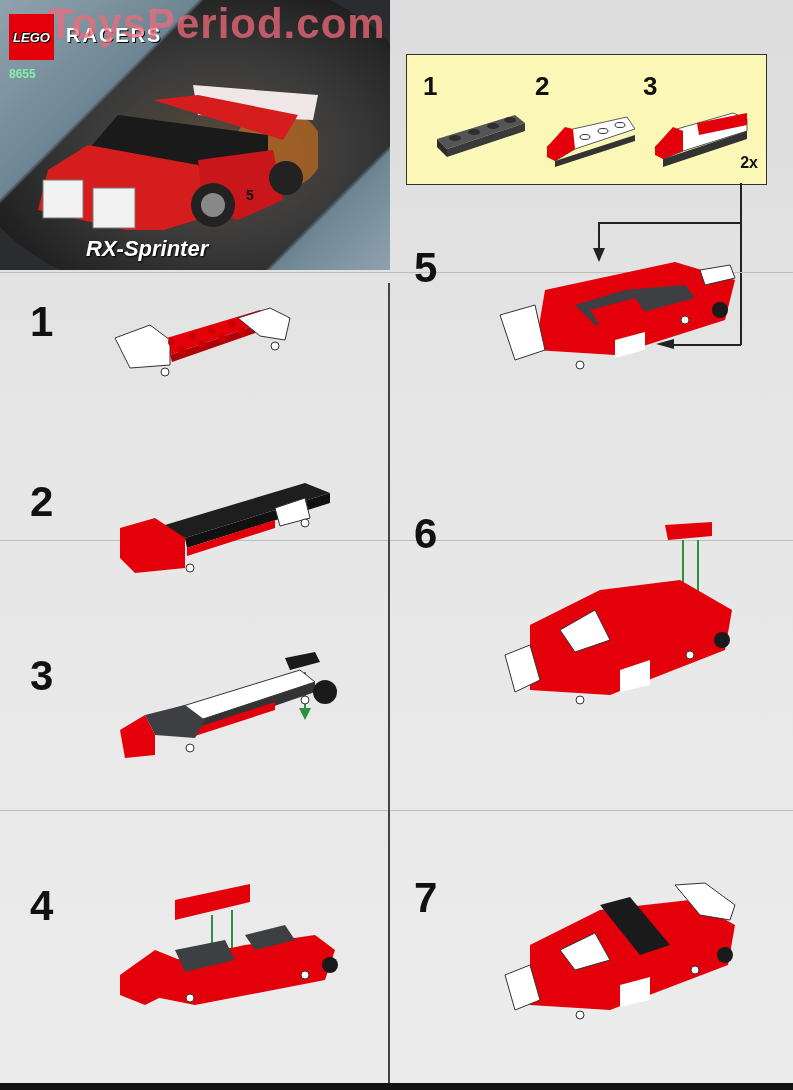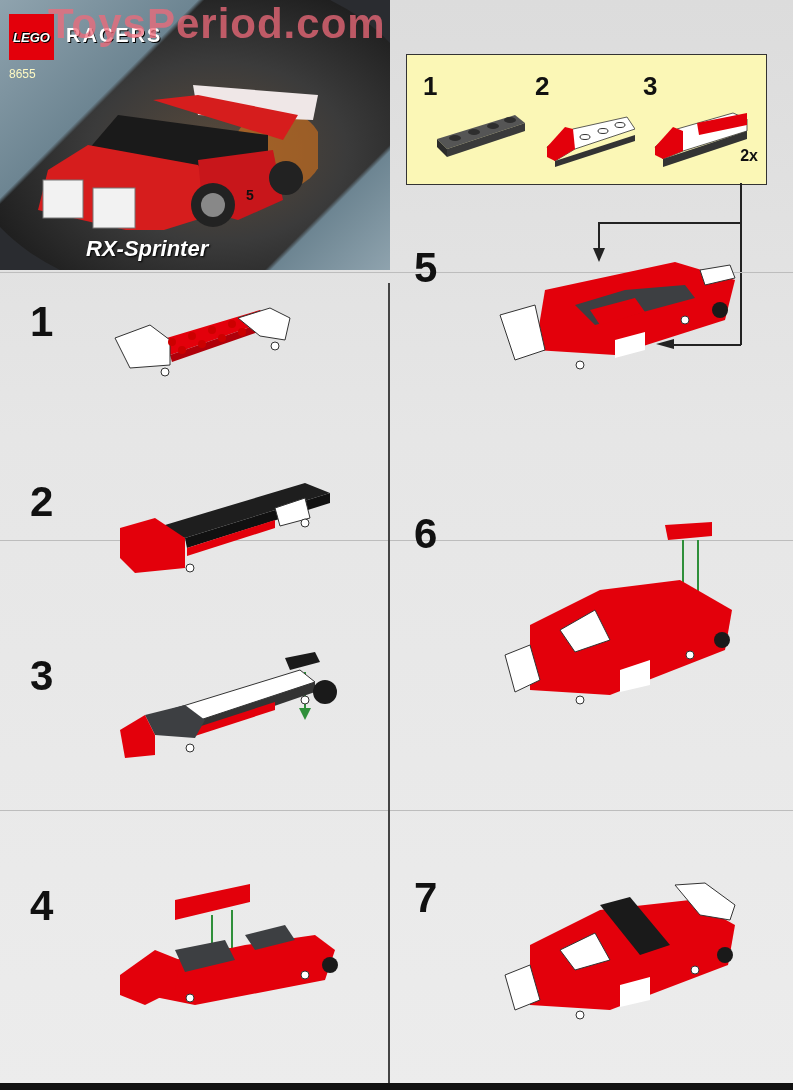--- a/index.html
+++ b/index.html
@@ -11,21 +11,21 @@
   .cover-swoosh{left:-40px;top:-30px;width:470px;height:330px;border-radius:50%;
     background:radial-gradient(ellipse at 55% 55%,#5a4a3a 0%,#3b3b3b 35%,#1c1c1c 70%);}
   .cover-blue{left:0;top:0;width:390px;height:270px;
     background:linear-gradient(135deg,#8fa3ae 0%,#6d8592 30%,transparent 31%),
                linear-gradient(315deg,#8fa3ae 0%,#6d8592 18%,transparent 19%);}
   .lego-logo{left:9px;top:14px;width:45px;height:46px;background:#e3000b;
     color:#fff;font-weight:bold;font-style:italic;font-size:13px;display:flex;align-items:center;justify-content:center;
     text-shadow:-1px -1px 0 #000,1px 1px 0 #000;}
   .racers{left:66px;top:24px;color:#fff;font-weight:bold;font-size:20px;letter-spacing:2px;
     text-shadow:1px 1px 0 #000;}
-  .set-number{left:9px;top:67px;color:#fef9c3;font-weight:normal;font-size:12px;}
+  .set-number{left:9px;top:67px;color:#86efac;font-weight:bold;font-size:12px;}
   .set-name{left:86px;top:236px;color:#fff;font-style:italic;font-weight:bold;font-size:22px;
     text-shadow:1px 1px 2px #000;text-align:right;}
   .watermark{left:8px;top:0px;color:#f06a7a;opacity:0.75;font-weight:bold;font-size:42px;letter-spacing:1px;margin-left:40px;}
   .car-cover{left:28px;top:60px;width:290px;height:170px;}
   .parts-box{left:406px;top:54px;width:359px;height:129px;background:#fbf7b6;border:1.5px solid #333;}
   .sub-num{font-weight:bold;font-size:26px;color:#111;}
   .twox{font-weight:bold;font-size:16px;color:#111;}
   .step-num{font-weight:bold;font-size:42px;color:#111;}
   .divider-v{left:388px;top:283px;width:2px;height:800px;background:#444;}
   .fold-h{left:0;width:793px;height:1px;background:#bdbdbd;}
@@ -79,21 +79,21 @@
     <ellipse cx="40" cy="30" rx="5" ry="2.5" fill="#fff" stroke="#333"></ellipse>
       <ellipse cx="58" cy="24" rx="5" ry="2.5" fill="#fff" stroke="#333"></ellipse>
       <ellipse cx="75" cy="18" rx="5" ry="2.5" fill="#fff" stroke="#333"></ellipse>
   </svg>
   <svg class="abs" style="left:246px;top:56px" width="100" height="56">
     <polygon points="2,36 24,18 80,2 94,8 94,20 30,40 10,48" fill="#fff" stroke="#333" stroke-width="0.8"></polygon>
     <polygon points="2,36 20,16 30,20 30,40 10,48 2,44" fill="#e3000b"></polygon>
     <polygon points="44,12 94,2 94,14 46,24" fill="#e3000b"></polygon>
     <polygon points="10,48 94,20 94,28 10,56" fill="#333"></polygon>
   </svg>
-  <div class="abs twox" style="right:8px;bottom:19px">2x</div>
+  <div class="abs twox" style="right:8px;bottom:12px">2x</div>
 </div>
 
 <div class="abs line" style="left:740px;top:183px;width:1.5px;height:162px"></div>
 <div class="abs line" style="left:598px;top:222px;width:143px;height:1.5px"></div>
 <div class="abs line" style="left:598px;top:222px;width:1.5px;height:30px"></div>
 <div class="abs" style="left:593px;top:248px;width:0;height:0;border-left:6px solid transparent;border-right:6px solid transparent;border-top:14px solid #222"></div>
 <div class="abs line" style="left:670px;top:344px;width:71px;height:1.5px"></div>
 <div class="abs" style="left:656px;top:339px;width:0;height:0;border-top:5px solid transparent;border-bottom:5px solid transparent;border-right:18px solid #222"></div>
 
 <div class="abs fold-h" style="top:272px"></div>

